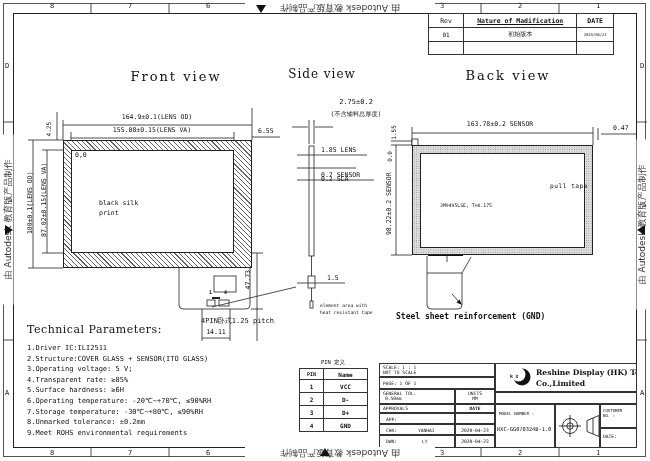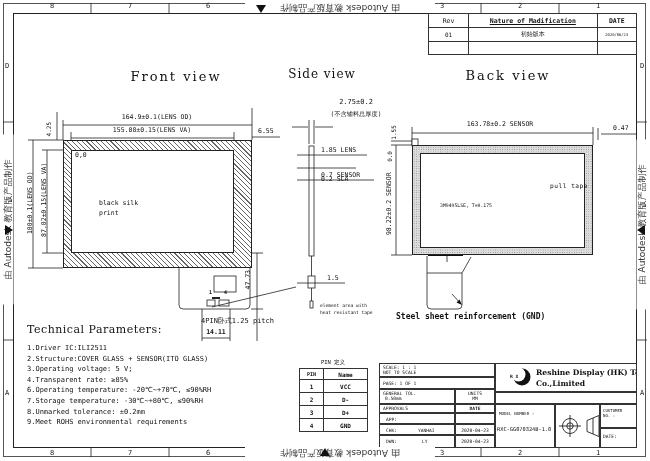--- a/index.html
+++ b/index.html
@@ -165,21 +165,21 @@
   <div class="t tc" style="left:72px;top:127px;width:160px;">155.08±0.15(LENS VA)</div>
   <div class="t rot" style="left:36px;top:120px;width:26px;font-size:6px;">4.25</div>
   <div class="t" style="left:258px;top:128px;">6.55</div>
   <div class="t tc rot" style="left:-24px;top:199px;width:110px;">100±0.1(LENS OD)</div>
   <div class="t tc rot" style="left:-10px;top:196px;width:110px;">87.02±0.15(LENS VA)</div>
   <div class="t" style="left:75px;top:152px;">0,0</div>
   <div class="t" style="left:99px;top:200px;">black silk</div>
   <div class="t" style="left:99px;top:210px;">print</div>
   <div class="t tc rot" style="left:224px;top:276px;width:50px;">47.73</div>
   <div class="t" style="left:201px;top:317px;font-size:7px;font-family:'DejaVu Sans Mono','DejaVu Sans',monospace;">4PIN卧式1.25 pitch</div>
-  <div class="t tc" style="left:198px;top:329px;width:36px;font-weight:bold;">14.11</div>
+  <div class="t tc" style="left:198px;top:329px;width:36px;">14.11</div>
   <div class="t bold" style="left:209px;top:290px;font-size:5px;">1</div>
   <div class="t bold" style="left:224px;top:290px;font-size:5px;">4</div>
   <div class="t tiny" style="left:320px;top:303px;">element area with</div>
   <div class="t tiny" style="left:320px;top:310px;">heat resistant tape</div>
 
   <div class="t tc" style="left:316px;top:98px;width:80px;font-size:7px;">2.75±0.2</div>
   <div class="t tc" style="left:306px;top:110px;width:100px;font-size:6.2px;">(不含辅料总厚度)</div>
   <div class="t" style="left:321px;top:147px;">1.85 LENS</div>
   <div class="t" style="left:321px;top:160px;margin-top:16px;">0.2 SCA</div>
   <div class="t" style="left:321px;top:172px;">0.7 SENSOR</div>
@@ -188,21 +188,21 @@
   <div class="t tc" style="left:420px;top:121px;width:160px;">163.78±0.2 SENSOR</div>
   <div class="t" style="left:613px;top:125px;">0.47</div>
   <div class="t tc rot" style="left:379px;top:129px;width:30px;font-size:6px;">1.55</div>
   <div class="t tc rot" style="left:330px;top:200px;width:120px;">98.22±0.2 SENSOR</div>
   <div class="t tc rot" style="left:375px;top:153px;width:30px;font-size:6px;">0.0</div>
   <div class="t" style="left:550px;top:182px;font-size:6.2px;letter-spacing:0.5px;">pull tape</div>
   <div class="t" style="left:440px;top:203px;font-size:4.8px;">3M9495LSE, T=0.175</div>
   <div class="t bold" style="left:396px;top:312px;font-size:8px;">Steel sheet reinforcement (GND)</div>
 
   <div class="abs" style="left:428px;top:13px;z-index:1;">
-    <table class="simple" style="width:209px;">
+    <table class="simple" style="width:186px;">
       <tbody>
           <tr style="height:14px;font-size:6.5px;">
         <th style="width:40px;font-weight:normal;">Rev</th>
         <th style="width:130px;text-decoration:underline;">Nature of Madification</th>
         <th style="width:39px;">DATE</th>
       </tr>
       <tr style="height:14px;font-size:6px;">
         <td>01</td>
         <td>初始版本</td>
         <td style="font-size:3.8px;">2020/06/23</td>
@@ -215,20 +215,21 @@
     </tbody>
       </table>
   </div>
 
   <div class="t ser" style="left:27px;top:324px;font-size:11px;letter-spacing:0.5px;">Technical Parameters:</div>
   <div class="abs" style="left:27px;top:343px;font-size:7px;line-height:10.6px;white-space:nowrap;">
     <div>1.Driver IC:ILI2511</div>
     <div>2.Structure:COVER GLASS + SENSOR(ITO GLASS)</div>
     <div>3.Operating voltage: 5 V;</div>
     <div>4.Transparent rate: ≥85%</div>
+    <div>5.Surface hardness: ≥6H</div>
     <div>6.Operating temperature: -20℃~+70℃, ≤90%RH</div>
     <div>7.Storage temperature: -30℃~+80℃, ≤90%RH</div>
     <div>8.Unmarked tolerance: ±0.2mm</div>
     <div>9.Meet ROHS environmental requirements</div>
   </div>
 
   <div class="t tc" style="left:299px;top:359px;width:68px;font-size:5.5px;">PIN 定义</div>
   <div class="abs" style="left:299px;top:368px;">
     <table class="simple" style="font-size:6px;">
       <tbody>

